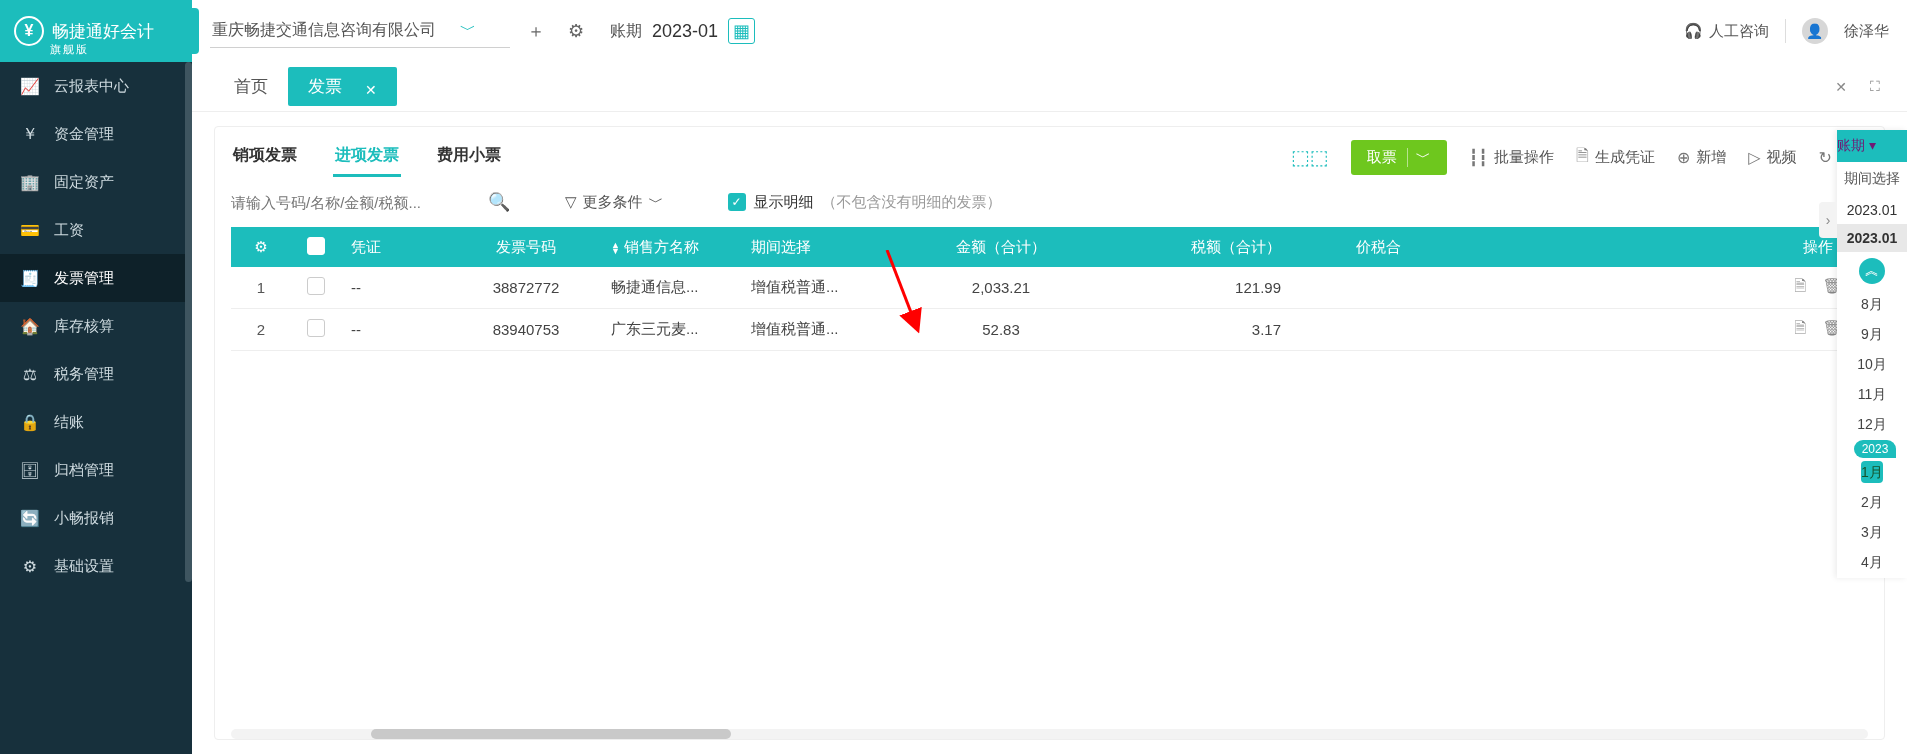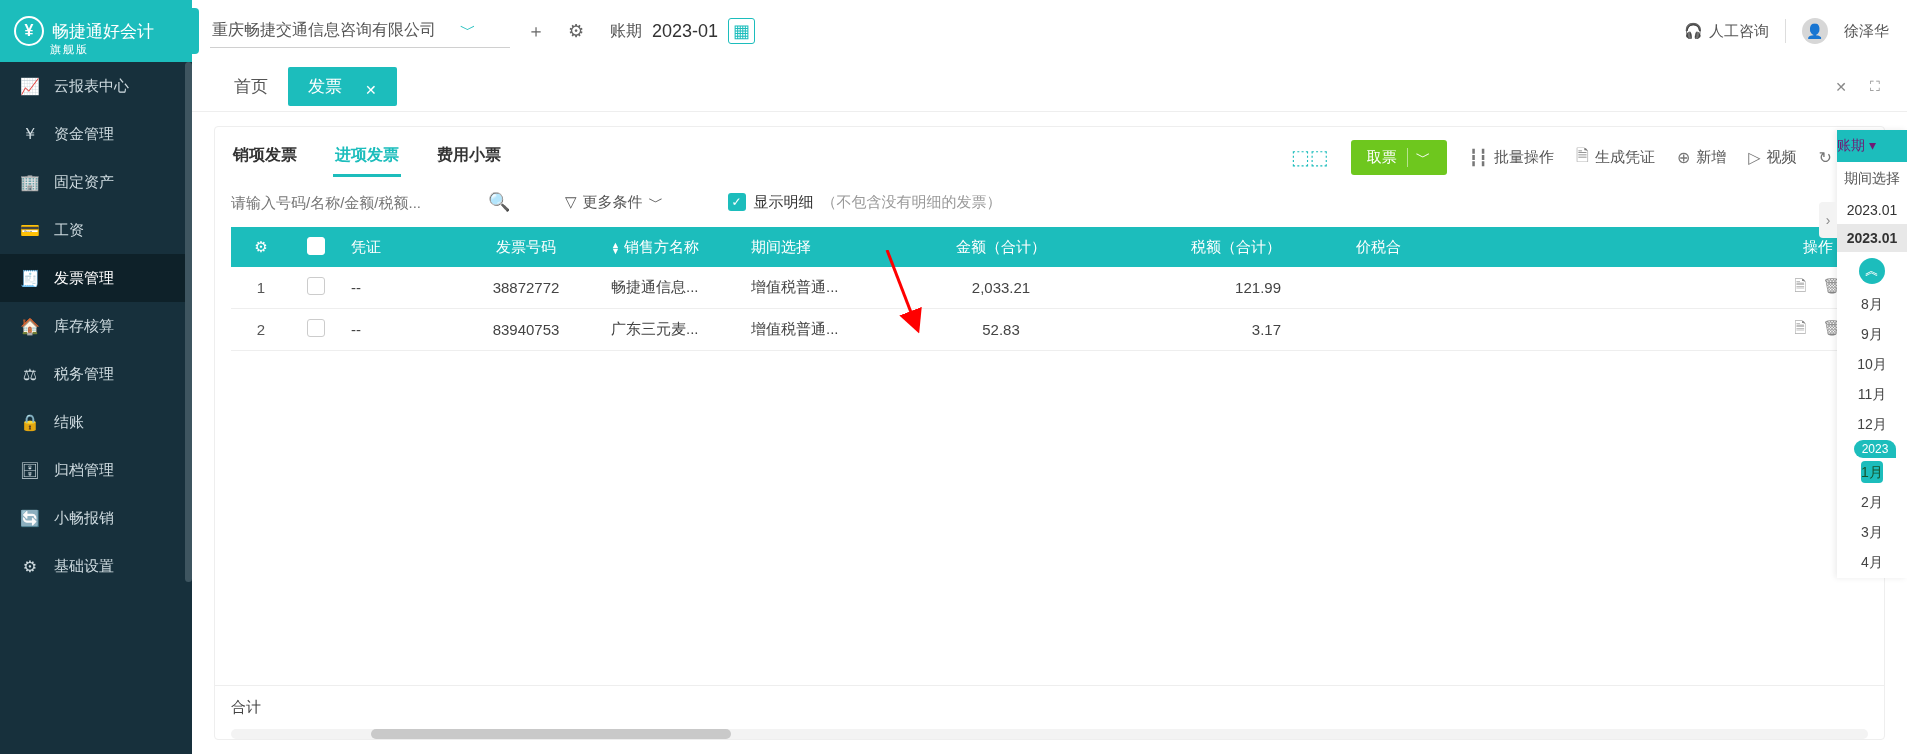--- a/index.html
+++ b/index.html
@@ -314,23 +314,20 @@
             <div class="td c-amt">52.83</div>
             <div class="td c-tax">3.17</div>
             <div class="td c-total"></div>
             <div class="td c-op">
               <span class="op-ico">🗎</span>
               <span class="op-ico">🗑</span>
             </div>
           </div>
         </div>
 
-        <div class="tfoot">
-          <span>合计</span>
-        </div>
         <div class="hscroll">
             <div class="hscroll-thumb"></div>
           </div>
       </div>
     </div>
 
     <div class="period-panel">
       <span class="pp-handle">›</span>
       <div class="pp-btn"><span>账期</span> ▾</div>
       <div class="pp-title">期间选择</div>

